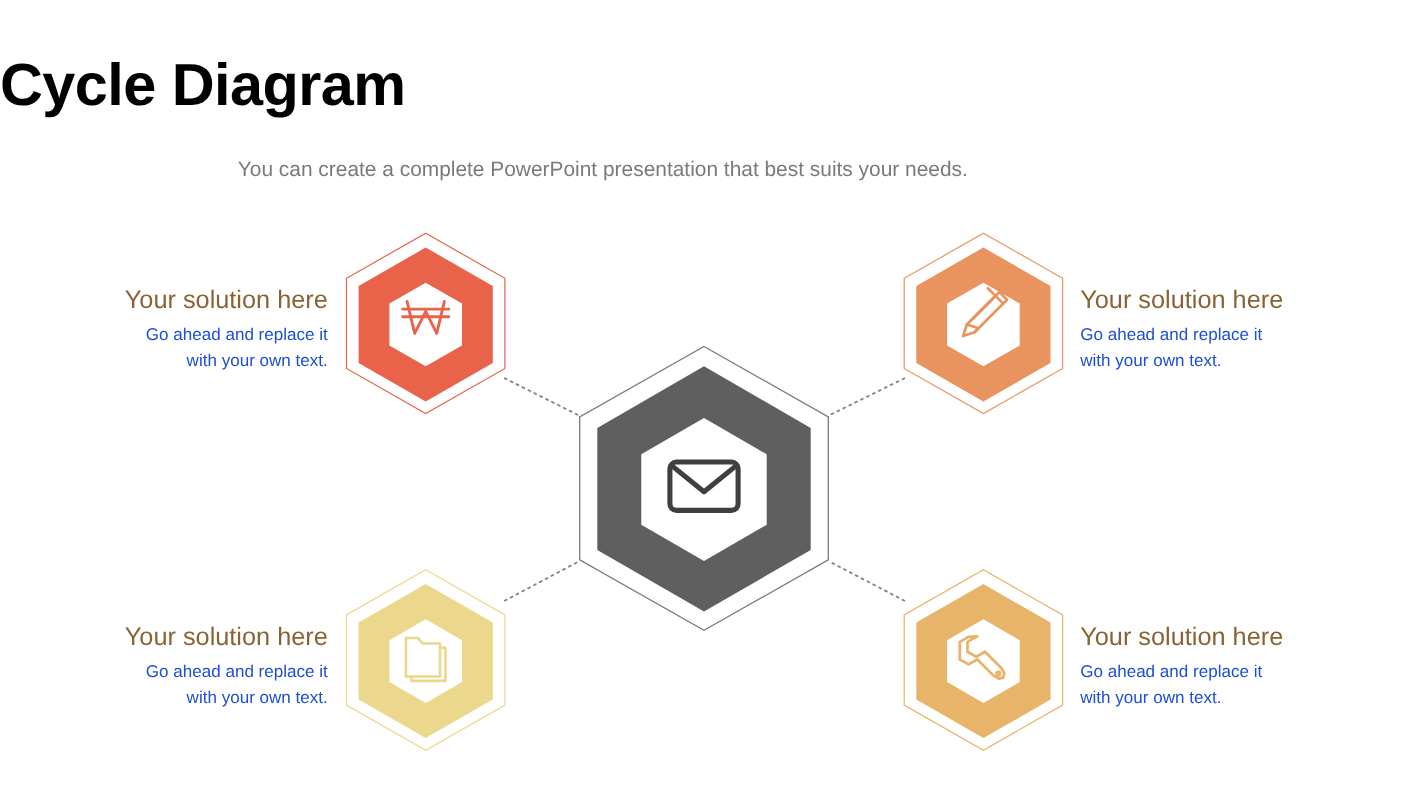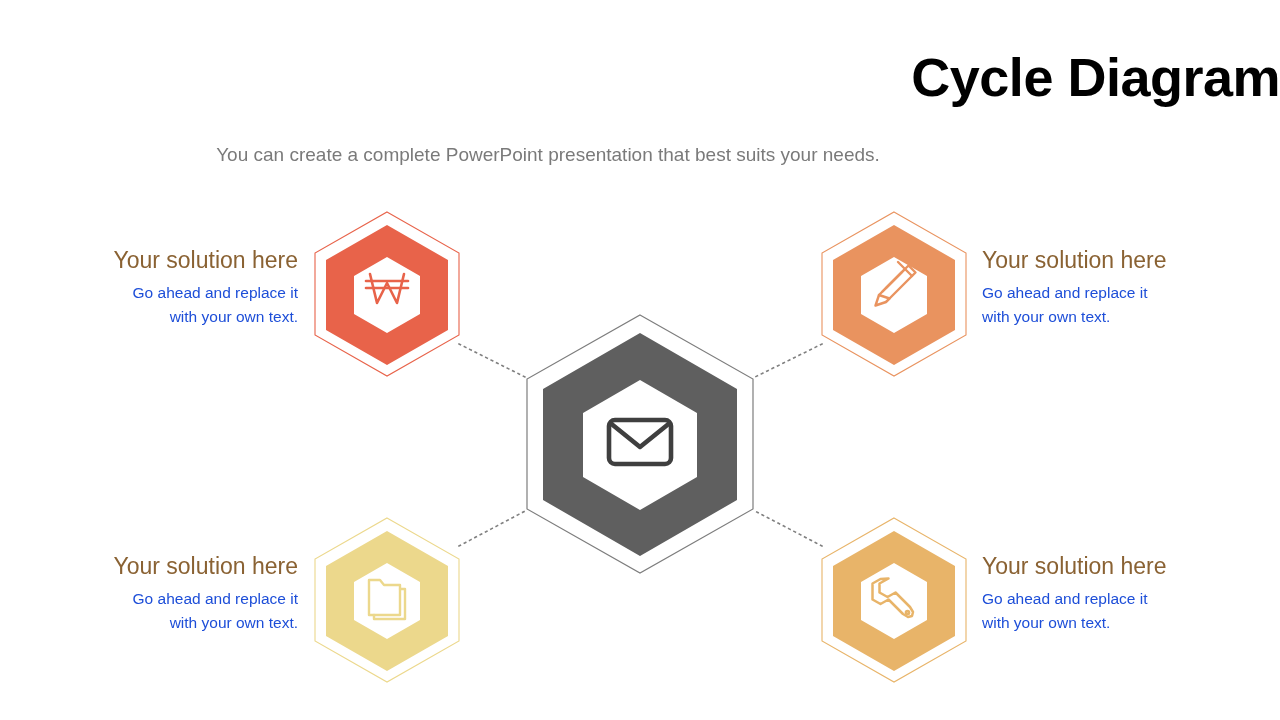--- a/index.html
+++ b/index.html
@@ -17,21 +17,21 @@
     height: 720px;
     background: #ffffff;
   }
 
   
   .title {
     position: absolute;
     top: 48px;
     left: 0;
     width: 1280px;
-    text-align: right;
+    text-align: left;
     font-size: 54px;
     font-weight: 700;
     letter-spacing: -0.5px;
     color: #000000;
     line-height: 1.1;
   }
   .subtitle {
     position: absolute;
     top: 143px;
     left: 0;
@@ -50,20 +50,21 @@
     left: 0;
     width: 1280px;
     height: 720px;
   }
   .diagram svg { display: block; }
 
   
   .label {
     position: absolute;
     width: 236px;
+    margin-top: 12px;
   }
   .label .lab-title {
     font-size: 23px;
     font-weight: 400;
     color: #8a6233;
     line-height: 1.25;
     white-space: nowrap;
   }
   .label .lab-body {
     font-size: 15.5px;

